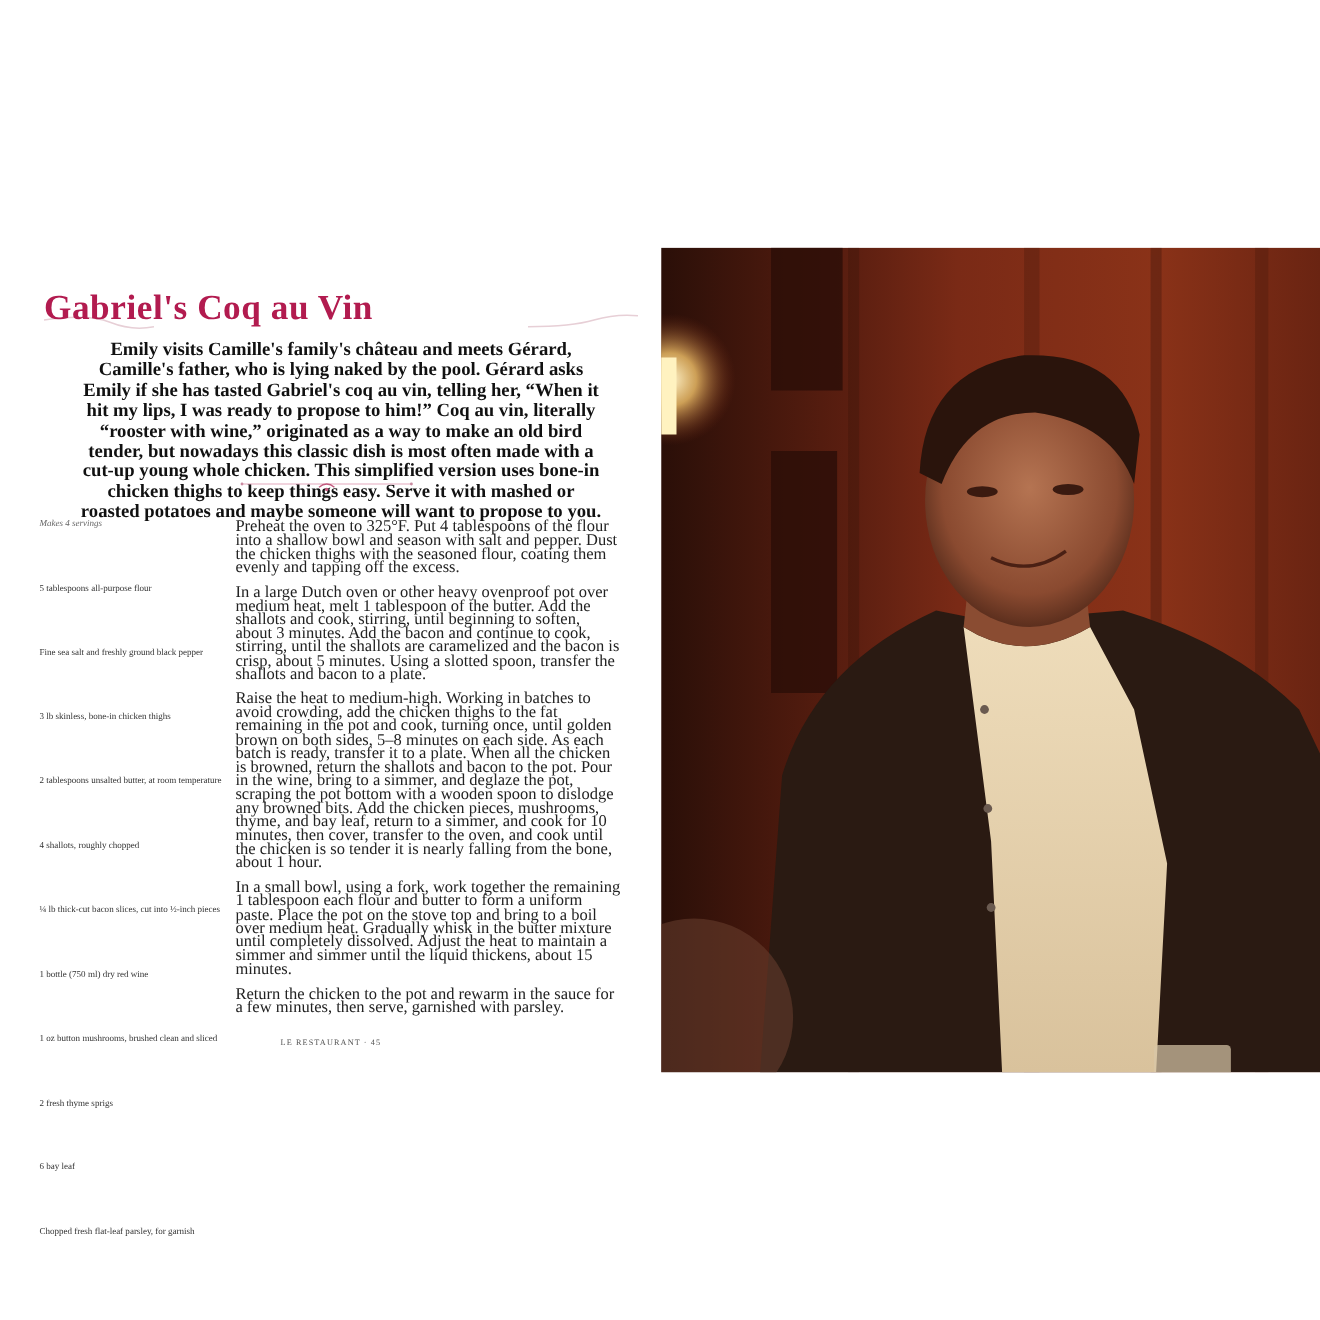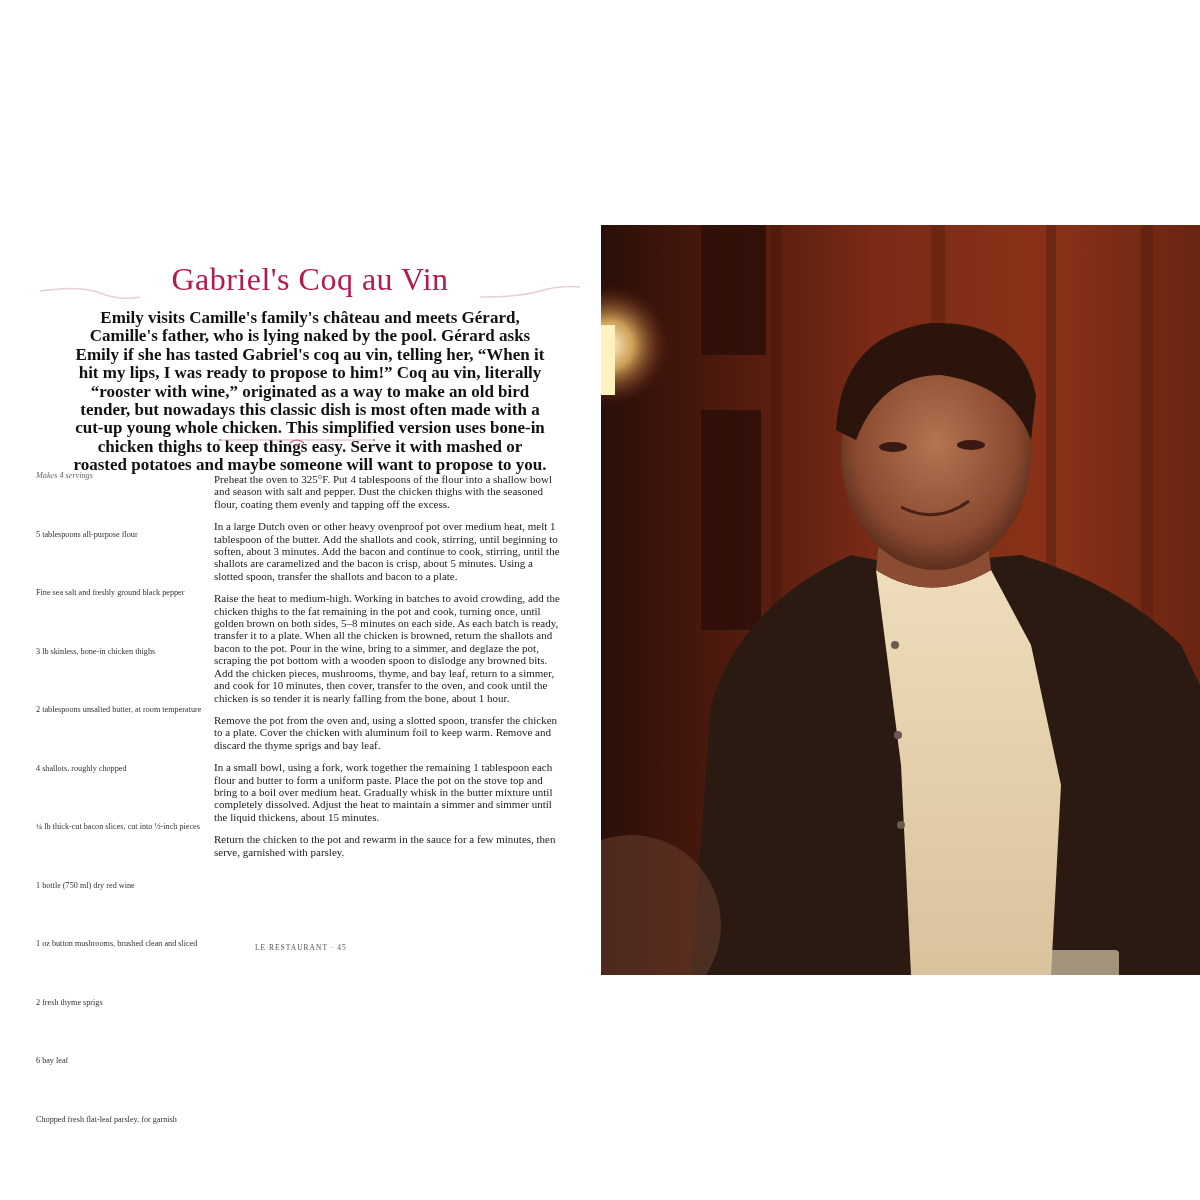--- a/index.html
+++ b/index.html
@@ -3,27 +3,27 @@
   <meta charset="utf-8">
   <style>
     html, body { margin: 0; padding: 0; background: #ffffff; }
     body { width: 1200px; height: 1200px; position: relative; overflow: hidden; font-family: "Liberation Serif", serif; color: #1a1a1a; }
     .spread { position: absolute; left: 0; top: 225px; width: 1200px; height: 750px; }
     .page-left { position: absolute; left: 0; top: 0; width: 600px; height: 750px; background: #fff; }
     .title-wrap { position: absolute; left: 40px; top: 36px; width: 540px; height: 50px; }
     .swash { position: absolute; top: 24px; height: 14px; }
     .swash.l { left: 0px; width: 100px; }
     .swash.r { right: 0px; width: 100px; }
-    .title { position: absolute; left: 0; right: 0; top: 0; text-align: center; font-size: 32px; font-weight: normal; color: #b21b4f; letter-spacing: 0.5px; font-family: "Liberation Serif", serif; }
+    .title { position: absolute; left: 0; right: 0; top: 0; text-align: left; font-size: 32px; font-weight: bold; color: #b21b4f; letter-spacing: 0.5px; font-family: "Liberation Serif", serif; }
     .intro { position: absolute; left: 72px; top: 84px; width: 476px; font-size: 17px; line-height: 18.4px; font-weight: bold; text-align: center; color: #111; }
     .divider { position: absolute; left: 218px; top: 210px; width: 158px; height: 14px; }
     .ingredients { position: absolute; left: 36px; top: 246px; width: 170px; font-size: 8.2px; line-height: 10.5px; color: #333; }
     .ingredients .serves { color: #666; margin-bottom: 7px; font-style: italic; }
     .ingredients .ing { margin-bottom: 7px; margin-top: 48px; }
-    .method { position: absolute; left: 214px; top: 248px; width: 350px; font-size: 11px; line-height: 12.4px; color: #222; }
+    .method { position: absolute; left: 214px; top: 248px; width: 350px; font-size: 15px; line-height: 12.4px; color: #222; }
     .method p { margin: 0 0 10px 0; }
     .folio { position: absolute; left: 255px; top: 718px; font-size: 7.5px; letter-spacing: 1px; color: #555; }
     .page-right { position: absolute; left: 601px; top: 0; width: 599px; height: 750px; overflow: hidden; }
     .photo { position: absolute; inset: 0; }
   </style>
 </head>
 <body>
 
 <div class="spread">
   <div class="page-left">
@@ -59,21 +59,20 @@
       <div class="ing">1 oz button mushrooms, brushed clean and sliced</div>
       <div class="ing">2 fresh thyme sprigs</div>
       <div class="ing">6 bay leaf</div>
       <div class="ing">Chopped fresh flat-leaf parsley, for garnish</div>
     </div>
 
     <div class="method">
       <p>Preheat the oven to 325°F. Put 4 tablespoons of the flour into a shallow bowl and season with salt and pepper. Dust the chicken thighs with the seasoned flour, coating them evenly and tapping off the excess.</p>
       <p>In a large Dutch oven or other heavy ovenproof pot over medium heat, melt 1 tablespoon of the butter. Add the shallots and cook, stirring, until beginning to soften, about 3 minutes. Add the bacon and continue to cook, stirring, until the shallots are caramelized and the bacon is crisp, about 5 minutes. Using a slotted spoon, transfer the shallots and bacon to a plate.</p>
       <p>Raise the heat to medium-high. Working in batches to avoid crowding, add the chicken thighs to the fat remaining in the pot and cook, turning once, until golden brown on both sides, 5–8 minutes on each side. As each batch is ready, transfer it to a plate. When all the chicken is browned, return the shallots and bacon to the pot. Pour in the wine, bring to a simmer, and deglaze the pot, scraping the pot bottom with a wooden spoon to dislodge any browned bits. Add the chicken pieces, mushrooms, thyme, and bay leaf, return to a simmer, and cook for 10 minutes, then cover, transfer to the oven, and cook until the chicken is so tender it is nearly falling from the bone, about 1 hour.</p>
-      <p>Remove the pot from the oven and, using a slotted spoon, transfer the chicken to a plate. Cover the chicken with aluminum foil to keep warm. Remove and discard the thyme sprigs and bay leaf.</p>
       <p>In a small bowl, using a fork, work together the remaining 1 tablespoon each flour and butter to form a uniform paste. Place the pot on the stove top and bring to a boil over medium heat. Gradually whisk in the butter mixture until completely dissolved. Adjust the heat to maintain a simmer and simmer until the liquid thickens, about 15 minutes.</p>
       <p>Return the chicken to the pot and rewarm in the sauce for a few minutes, then serve, garnished with parsley.</p>
     </div>
 
     <div class="folio">LE RESTAURANT · 45</div>
   </div>
 
   <div class="page-right">
     <svg class="photo" viewBox="0 0 599 750" preserveAspectRatio="none">
       <defs>

